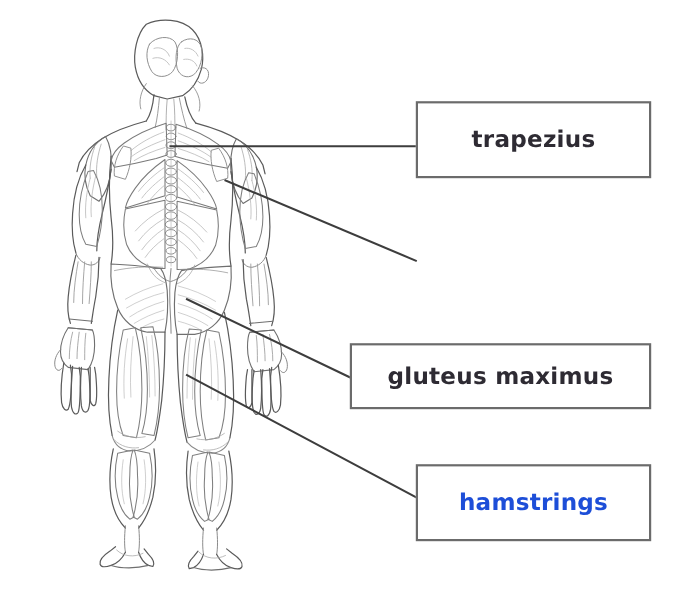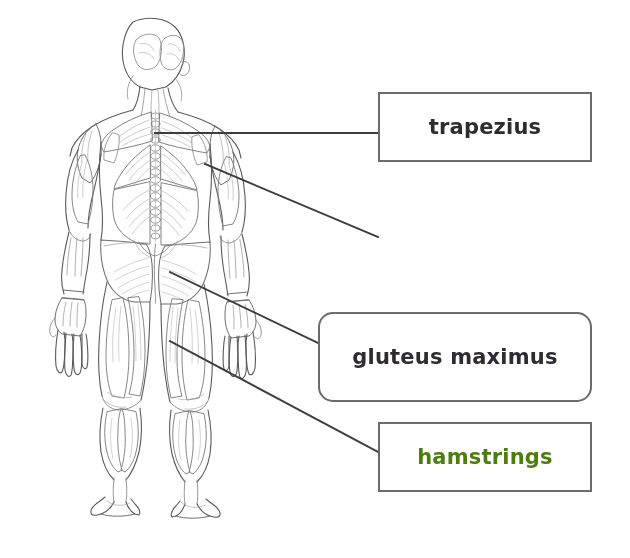--- a/index.html
+++ b/index.html
@@ -341,20 +341,20 @@
       <line x1="155" y1="133" x2="378" y2="133" stroke="#3d3d3d"></line>
       <line x1="205" y1="164" x2="378" y2="237" stroke="#3d3d3d"></line>
       <line x1="170" y1="272" x2="318" y2="343" stroke="#3d3d3d"></line>
       <line x1="170" y1="341" x2="378" y2="452" stroke="#3d3d3d"></line>
     </g>
   </svg>
 
   <div class="label-box" style="left: 378px; top: 92px; width: 214px; height: 70px; border-color: rgb(107, 107, 107);">
     <span class="label-text" style="font-size: 21px; color: rgb(46, 43, 51);">trapezius</span>
   </div>
-  <div class="label-box" style="left: 318px; top: 312px; width: 274px; height: 90px; border-color: rgb(107, 107, 107); border-radius: 15px;">
+  <div class="label-box" style="left: 318px; top: 312px; width: 274px; height: 60px; border-color: rgb(107, 107, 107);">
     <span class="label-text" style="font-size: 21px; color: rgb(46, 43, 51);">gluteus maximus</span>
   </div>
   <div class="label-box" style="left: 378px; top: 422px; width: 214px; height: 70px; border-color: rgb(107, 107, 107);">
-    <span class="label-text" style="font-size: 21px; color: #4d7c0f;">hamstrings</span>
+    <span class="label-text" style="font-size: 21px; color: #1d4ed8;">hamstrings</span>
   </div>
 
 </div>
 
 </body></html>

